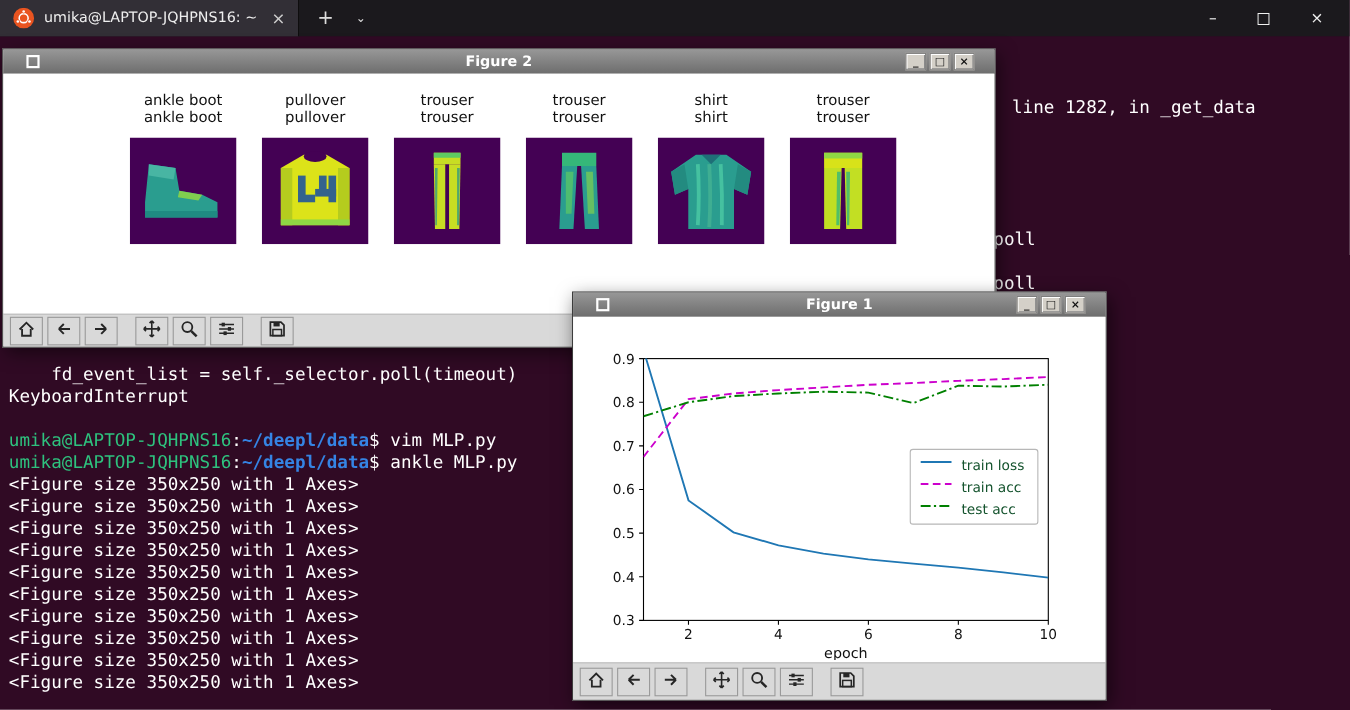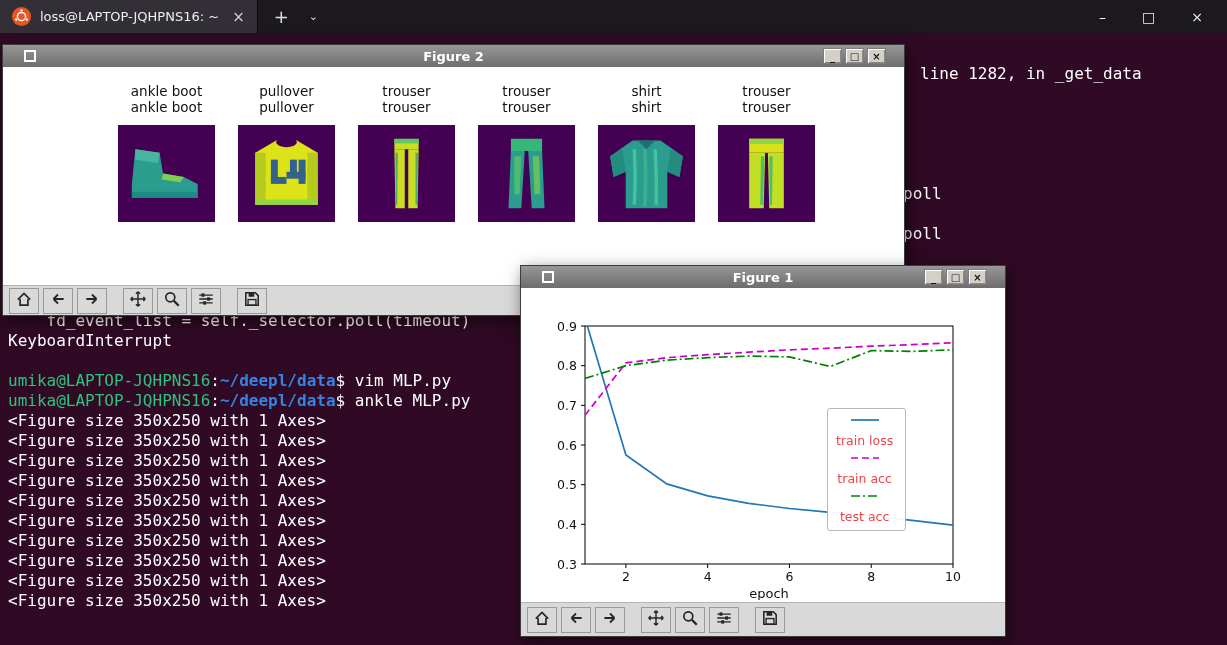--- a/index.html
+++ b/index.html
@@ -23,26 +23,26 @@
   .newtab { color:#dddddd; font:18px "DejaVu Sans", sans-serif; margin-left:16px; }
   .chev { color:#dddddd; font:11px "DejaVu Sans", sans-serif; margin-left:20px; }
   .win-controls {
     margin-left:auto; display:flex; gap:36px; padding-right:24px;
     color:#f0f0f0; font:14px "DejaVu Sans", sans-serif; align-items:center;
   }
 
   
   .term-body { position:absolute; left:0; right:0; top:33px; bottom:0; color:#ffffff;
                font-size:16px; line-height:20px; }
-  .frag { position:absolute; white-space:pre; }
+  .frag { position:absolute; white-space:pre;margin-top:24px; }
   .frag-1 { left:920px; top:31px; }
   .frag-2 { left:920px; top:71px; }
   .frag-3 { left:903px; top:151px; }
   .frag-4 { left:903px; top:191px; }
-  .term-block { position:absolute; left:8px; top:278px; }
+  .term-block { position:absolute; left:8px; top:297px; }
   .tline { white-space:pre; min-height:20px; }
   .c-user { color:#2ec27e; font-weight:normal; }
   .c-path { color:#3584e4; font-weight:bold; }
 
   
   .figwin {
     position:absolute; background:#d9d9d9; border:1px solid #3c3c3c;
     box-shadow:3px 5px 16px rgba(0,0,0,.55); display:flex; flex-direction:column;
   }
   #fig2 { left:2px; top:44px; width:903px; height:272px; z-index:2; }
@@ -82,22 +82,22 @@
   .stitle { font:13.5px/16px "DejaVu Sans", sans-serif; color:#111111; height:32px; margin-bottom:10px; }
   .garment { width:97px; height:97px; display:block; }
 
   
   #chart-host { position:absolute; inset:0; }
   #legend {
     position:absolute; left:306px; top:120px; background:rgba(255,255,255,.95);
     border:1px solid #b7b7b7; border-radius:3px; padding:6px 12px 6px 8px;
     display:flex; flex-direction:column; gap:5px; z-index:2;
   }
-  .legend-row { display:flex; align-items:center; gap:8px;
-                font:12.5px "DejaVu Sans", sans-serif; color:#ef4444;flex-direction:column; }
+  .legend-row { display:flex; gap:8px;
+                font:12.5px "DejaVu Sans", sans-serif; color:#14532d; }
   .legend-row svg { width:30px; height:10px; flex:0 0 auto; }
 </style>
 </head>
 <body>
 
 <div class="screen">
 
   <div class="term-header">
     <div class="term-tab">
       <svg viewBox="0 0 20 20" width="19" height="19">
@@ -107,21 +107,21 @@
           <circle cx="10" cy="3.6" r="1.9"></circle>
             <circle cx="4.46" cy="13.2" r="1.9"></circle>
             <circle cx="15.54" cy="13.2" r="1.9"></circle>
         </g>
         <g fill="#fff">
           <circle cx="10" cy="3.6" r="1.25"></circle>
             <circle cx="4.46" cy="13.2" r="1.25"></circle>
             <circle cx="15.54" cy="13.2" r="1.25"></circle>
         </g>
       </svg>
-      <span class="tab-title">loss@LAPTOP-JQHPNS16: ~</span>
+      <span class="tab-title">umika@LAPTOP-JQHPNS16: ~</span>
       <span class="tab-close">×</span>
     </div>
     <span class="newtab">+</span>
     <span class="chev">⌄</span>
     <div class="win-controls">
       <span>–</span>
       <span>□</span>
       <span>×</span>
     </div>
   </div>

